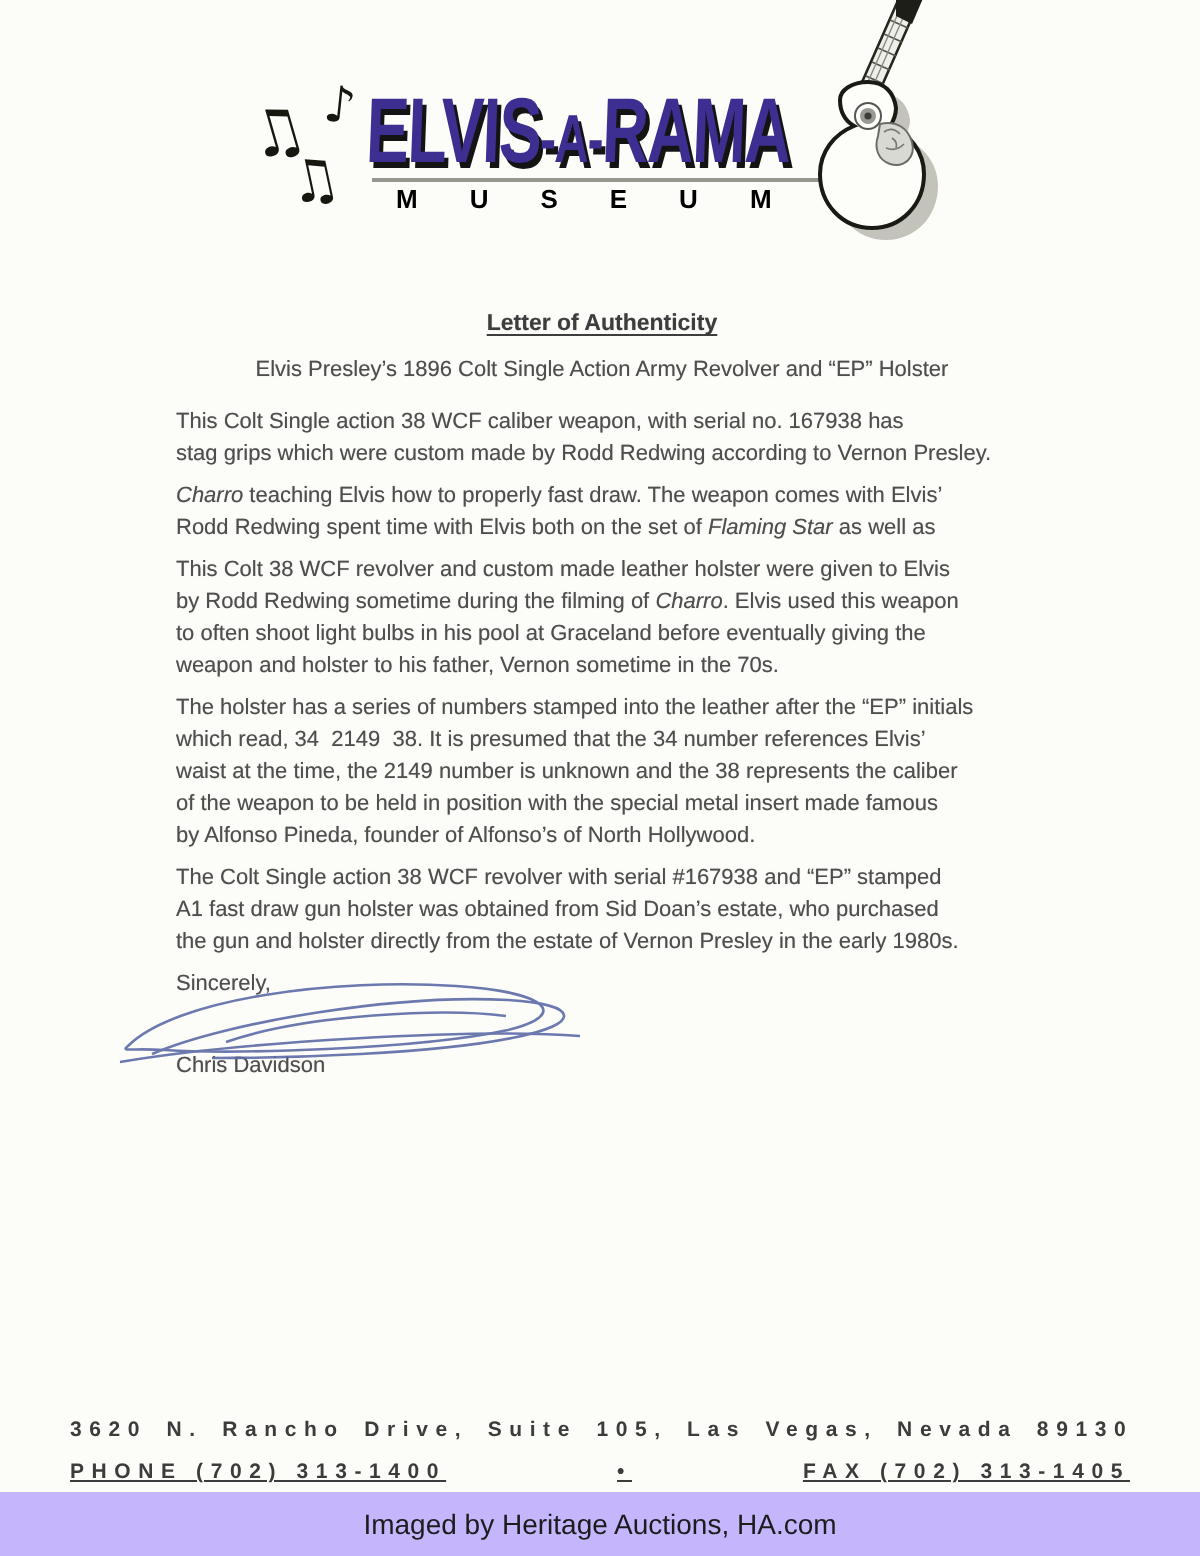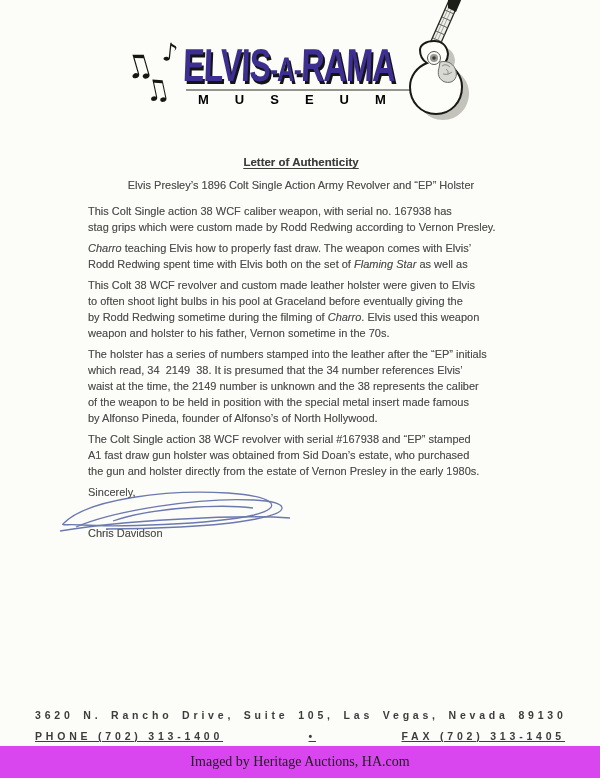--- a/index.html
+++ b/index.html
@@ -49,23 +49,23 @@
   .signer{margin-top:25px;}
   .signature{position:absolute;left:58px;top:487px;z-index:2;}
   
   .footer{
     position:absolute;left:35px;top:709px;width:530px;
     color:#3c3c3c;font-weight:bold;font-size:10.5px;
   }
   .addr{letter-spacing:3.8px;word-spacing:3px;white-space:nowrap;text-align:left;}
   .phones{display:flex;justify-content:space-between;margin-top:9px;letter-spacing:3.8px;white-space:nowrap;text-decoration:underline;}
   .caption{
-    position:absolute;left:0;top:746px;width:600px;height:32px;background:#d946ef;
+    position:absolute;left:0;top:746px;width:600px;height:32px;background:#c4b5fd;
     display:flex;align-items:center;justify-content:center;
-    font-size:14px;color:#1c1c1c;font-family:Liberation Serif, serif;
+    font-size:14px;color:#1c1c1c;
   }
 </style>
 </head>
 <body>
 
 <div class="page">
 
   <span class="note n1">♫</span>
   <span class="note n2">♪</span>
   <span class="note n3">♫</span>
@@ -103,22 +103,22 @@
       <div class="ln"><span>stag grips which were custom made by Rodd Redwing according to Vernon Presley.</span></div>
     </div>
 
     <div class="para">
       <div class="ln"><i>Charro</i><span> teaching Elvis how to properly fast draw. The weapon comes with Elvis’</span></div>
       <div class="ln"><span>Rodd Redwing spent time with Elvis both on the set of </span><i>Flaming Star</i><span> as well as</span></div>
     </div>
 
     <div class="para">
       <div class="ln"><span>This Colt 38 WCF revolver and custom made leather holster were given to Elvis</span></div>
+      <div class="ln"><span>by Rodd Redwing sometime during the filming of </span><i>Charro</i><span>. Elvis used this weapon</span></div>
       <div class="ln"><span>to often shoot light bulbs in his pool at Graceland before eventually giving the</span></div>
-      <div class="ln"><span>by Rodd Redwing sometime during the filming of </span><i>Charro</i><span>. Elvis used this weapon</span></div>
       <div class="ln"><span>weapon and holster to his father, Vernon sometime in the 70s.</span></div>
     </div>
 
     <div class="para">
       <div class="ln"><span>The holster has a series of numbers stamped into the leather after the “EP” initials</span></div>
       <div class="ln"><span>which read, 34  2149  38. It is presumed that the 34 number references Elvis’</span></div>
       <div class="ln"><span>waist at the time, the 2149 number is unknown and the 38 represents the caliber</span></div>
       <div class="ln"><span>of the weapon to be held in position with the special metal insert made famous</span></div>
       <div class="ln"><span>by Alfonso Pineda, founder of Alfonso’s of North Hollywood.</span></div>
     </div>

